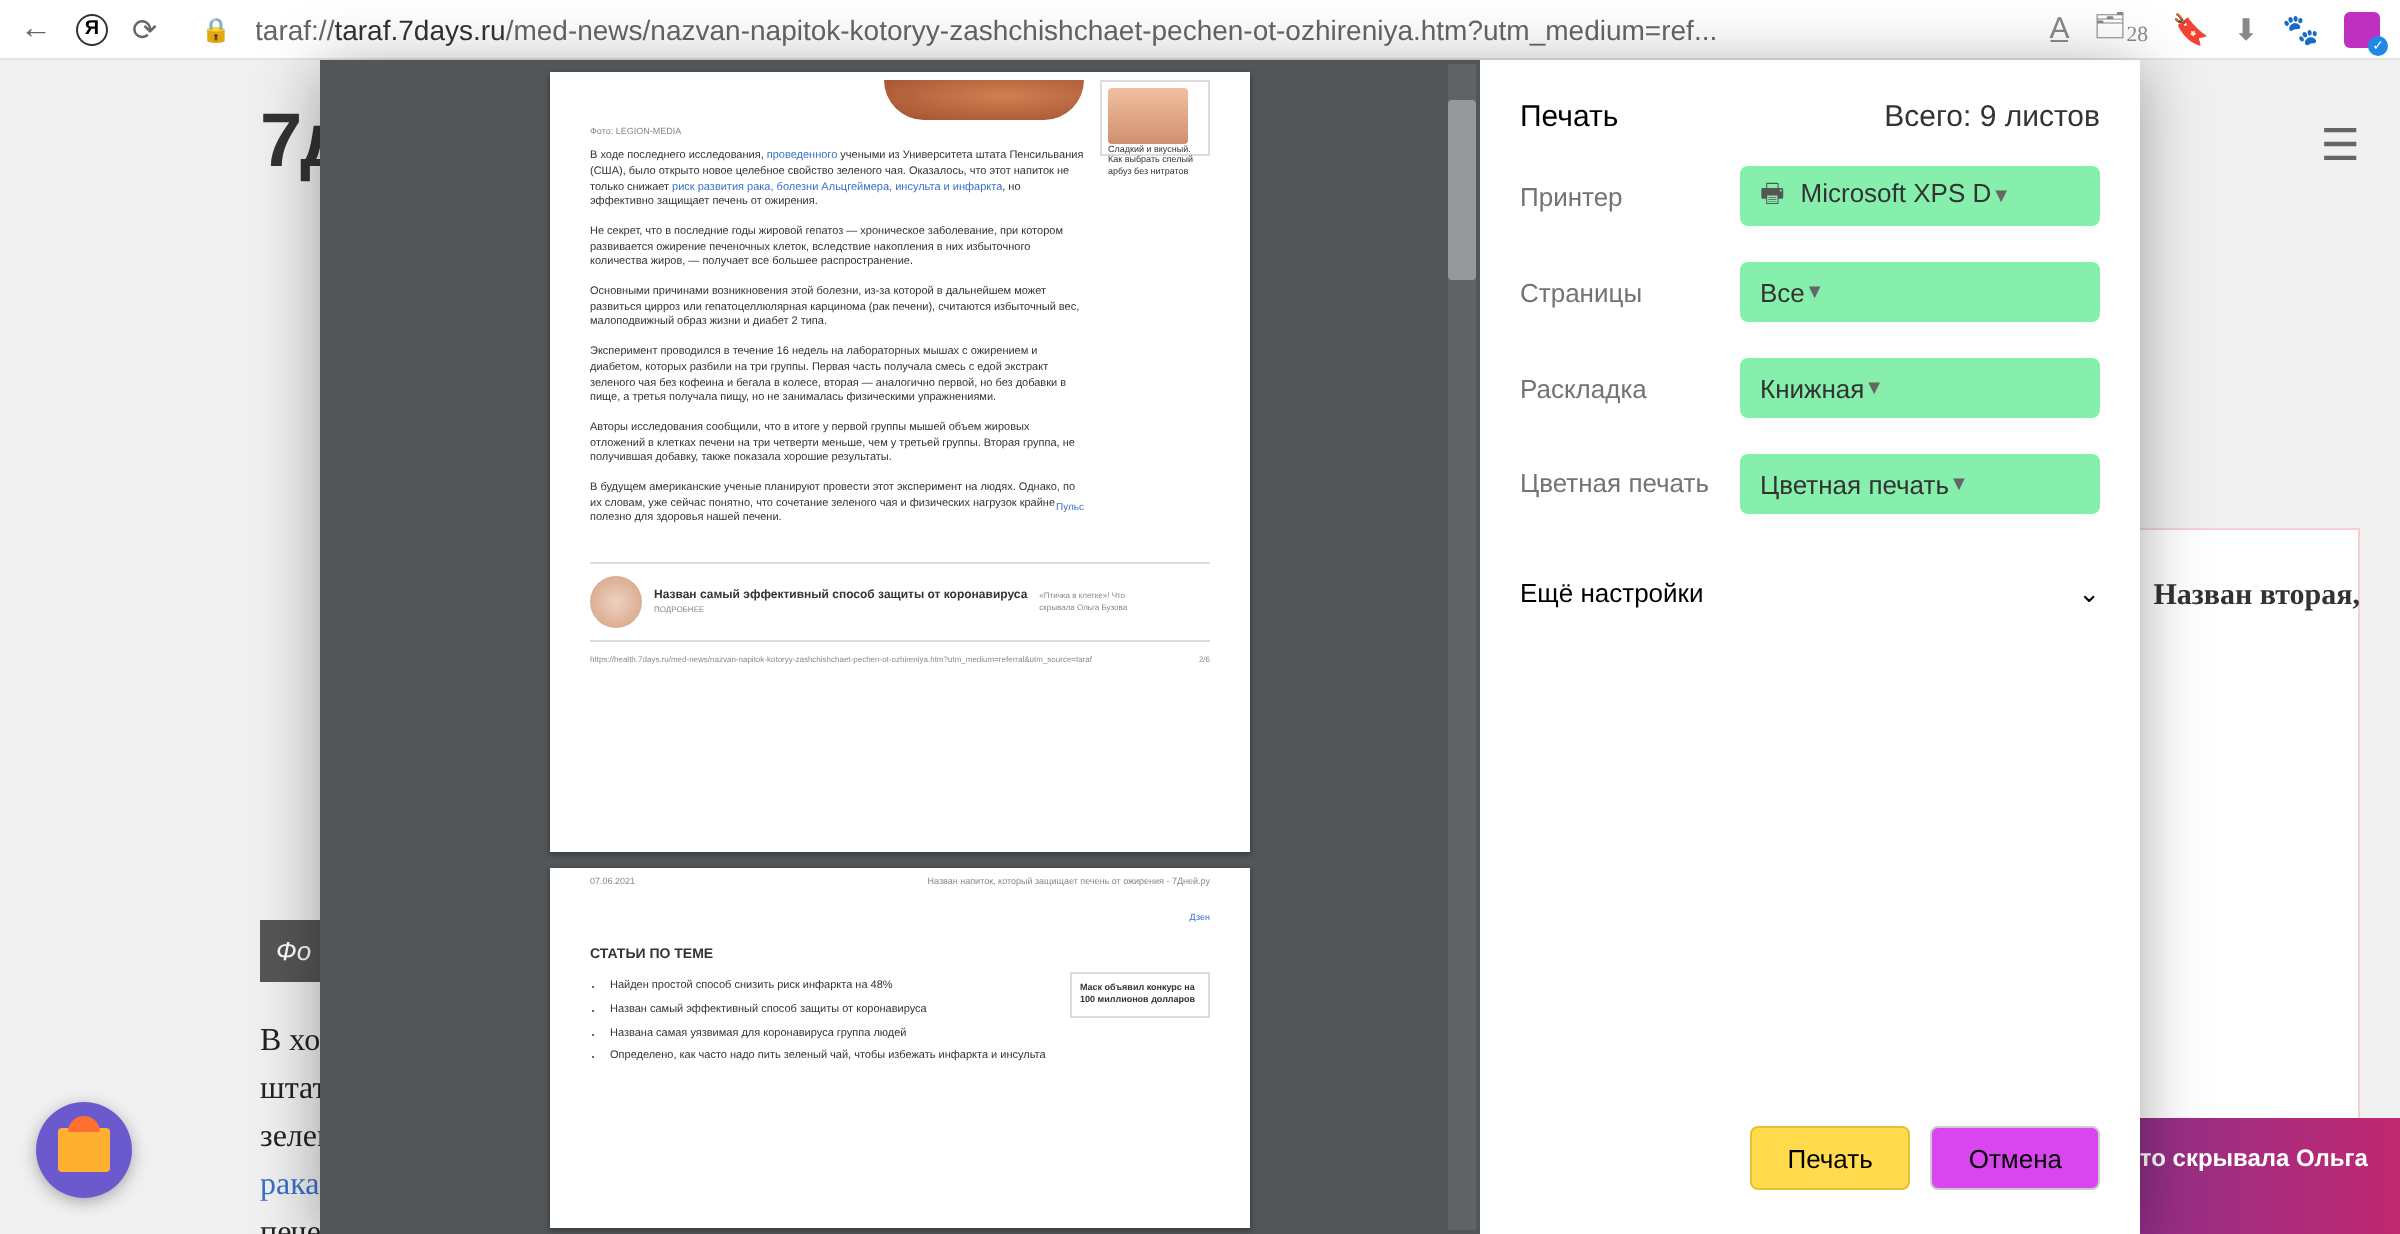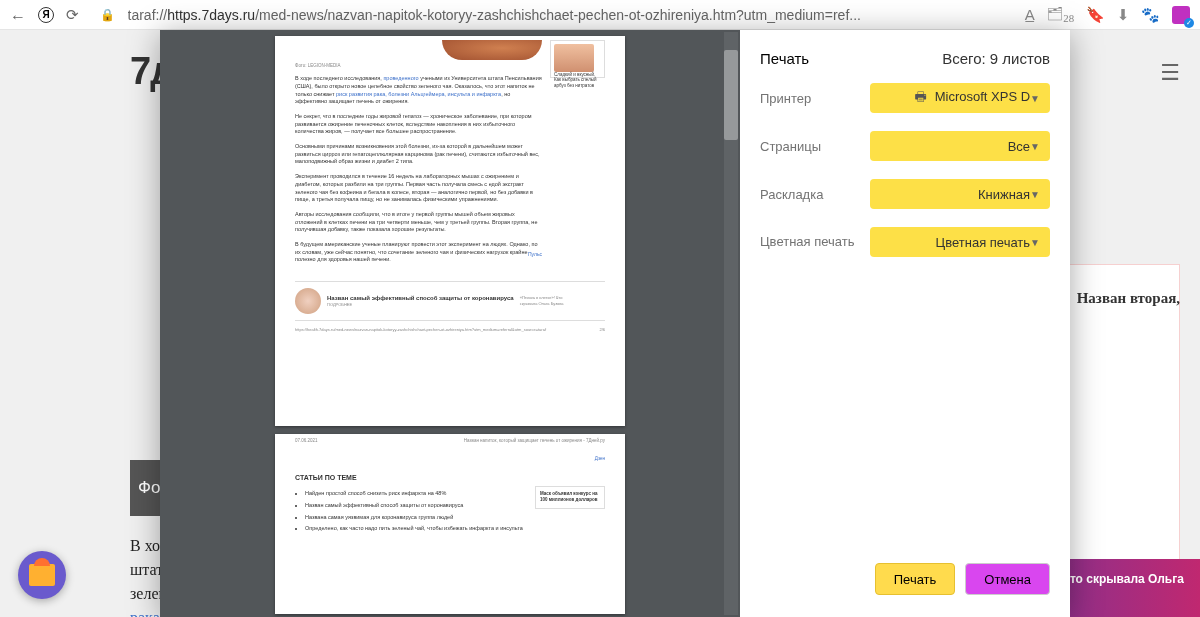--- a/index.html
+++ b/index.html
@@ -16,21 +16,21 @@
 .tb-icon { color: #888; font-size: 15px; cursor: pointer; }
 .tab-count { position: relative; color: #888; font-size: 13px; font-family: Liberation Serif, serif; }
 .ext-badge { width: 18px; height: 18px; background: #c030c0; border-radius: 3px; position: relative; }
 .ext-check { position: absolute; right: -4px; bottom: -4px; width: 10px; height: 10px; background: #1e88e5; border-radius: 50%; color: #fff; font-size: 7px; display: flex; align-items: center; justify-content: center; }
 
 
 .page-bg { position: absolute; top: 30px; left: 0; right: 0; bottom: 0; background: #f0f0f0; padding: 20px 0 0 130px; }
 .site-logo { font-size: 38px; font-weight: bold; color: #333; letter-spacing: -1px; }
 .hamburger { position: absolute; right: 20px; top: 30px; font-size: 22px; color: #666; cursor: pointer; }
 .article-area { position: absolute; left: 130px; top: 430px; width: 530px; }
-.photo-caption { background: #555; color: #fff; font-size: 17px; padding: 18px 8px; display: inline-block; margin-bottom: 18px; }
+.photo-caption { background: #555; color: #fff; font-size: 13px; padding: 8px 8px; display: inline-block; margin-bottom: 18px; font-style: italic; }
 .article-text { font-family: Georgia, serif; font-size: 16px; line-height: 1.5; color: #222; }
 .article-text .link { color: #3b6fc9; }
 .side-card { position: absolute; right: 20px; top: 234px; bottom: 0; width: 360px; background: #fff; border: 1px solid #f6d0d0; }
 .side-card-inner { position: absolute; right: 20px; top: 260px; font-family: Georgia, serif; font-size: 15px; font-weight: bold; color: #333; }
 .side-circle { position: absolute; left: 20px; bottom: -20px; width: 80px; height: 80px; border-radius: 50%; background: radial-gradient(circle, #e0b0a0 40%, #c89080 70%); }
 .promo { position: absolute; right: 0; bottom: 0; height: 58px; width: 300px; background: linear-gradient(90deg, #5838a8, #c02870); color: #fff; display: flex; align-items: center; padding: 0 12px; gap: 10px; }
 .play-btn { width: 28px; height: 28px; border: 2px solid #fff; border-radius: 50%; display: flex; align-items: center; justify-content: center; font-size: 11px; }
 .promo-text { font-size: 12px; font-weight: bold; line-height: 1.3; }
 .gift-btn { position: absolute; left: 18px; bottom: 18px; width: 48px; height: 48px; background: #6a5acd; border-radius: 50%; display: flex; align-items: center; justify-content: center; box-shadow: 0 2px 8px rgba(0,0,0,.3); }
 .gift-inner { width: 26px; height: 22px; background: #ffb030; border-radius: 2px; position: relative; }
@@ -68,38 +68,38 @@
 
 
 .settings-pane { width: 330px; background: #fff; display: flex; flex-direction: column; }
 .settings-header { display: flex; justify-content: space-between; padding: 20px 20px 16px; font-size: 15px; }
 .settings-title { }
 .total { color: #333; }
 .settings-body { padding: 0 20px; flex: 1; }
 .row { display: flex; align-items: center; margin-bottom: 18px; }
 .row-label { width: 110px; font-size: 13px; color: #737373; }
 .row-label.two { line-height: 1.3; }
-.select { flex: 1; height: 30px; background: #fde047; border-radius: 4px; display: flex; align-items: center; padding: 0 10px; font-size: 13px; color: #333; justify-content: flex-end; cursor: pointer; }
+.select { flex: 1; height: 30px; background: #86efac; border-radius: 4px; display: flex; align-items: center; padding: 0 10px; font-size: 13px; color: #333; justify-content: flex-start; cursor: pointer; }
 .select .arrow { color: #666; font-size: 10px; }
 .printer-select .picon { margin-right: 8px; color: #555; }
 .more-row { display: flex; justify-content: space-between; align-items: center; padding: 14px 0; font-size: 13px; cursor: pointer; }
 .settings-footer { padding: 14px 20px 22px; display: flex; justify-content: flex-end; gap: 10px; border-top: 1px solid rgba(0,0,0,0); }
 .btn { height: 32px; padding: 0 18px; border-radius: 4px; font-size: 13px; display: flex; align-items: center; cursor: pointer; border: 1px solid #ccc; background: #d946ef; }
 .btn-primary { background: #ffdb4d; border-color: #e6c030; }
 </style>
 </head>
 <body>
 
 <div class="browser-bar">
   <span class="nav-arrow">←</span>
   <span class="yandex-logo">Я</span>
   <span class="reload">⟳</span>
   <span class="lock">🔒</span>
   <span class="url">
-    <span>taraf://</span><span class="url-host">https.7days.ru</span><span>/med-news/nazvan-napitok-kotoryy-zashchishchaet-pechen-ot-ozhireniya.htm?utm_medium=ref...</span>
+    <span>taraf://</span><span class="url-host">taraf.7days.ru</span><span>/med-news/nazvan-napitok-kotoryy-zashchishchaet-pechen-ot-ozhireniya.htm?utm_medium=ref...</span>
   </span>
   <span class="tb-icon">A̲</span>
   <span class="tab-count">🗂<sub>28</sub></span>
   <span class="tb-icon">🔖</span>
   <span class="tb-icon">⬇</span>
   <span class="tb-icon">🐾</span>
   <span class="ext-badge">
       <span class="ext-check">✓</span>
     </span>
 </div>
@@ -211,19 +211,23 @@
             <span class="arrow">▼</span>
         </div>
       </div>
       <div class="row">
         <div class="row-label two">Цветная печать</div>
         <div class="select">
           <span>Цветная печать</span>
             <span class="arrow">▼</span>
         </div>
       </div>
+      <div class="more-row">
+        <span>Ещё настройки</span>
+        <span>⌄</span>
+      </div>
     </div>
     <div class="settings-footer">
       <div class="btn btn-primary">Печать</div>
       <div class="btn">Отмена</div>
     </div>
   </div>
 </div>
 
 </body></html>

